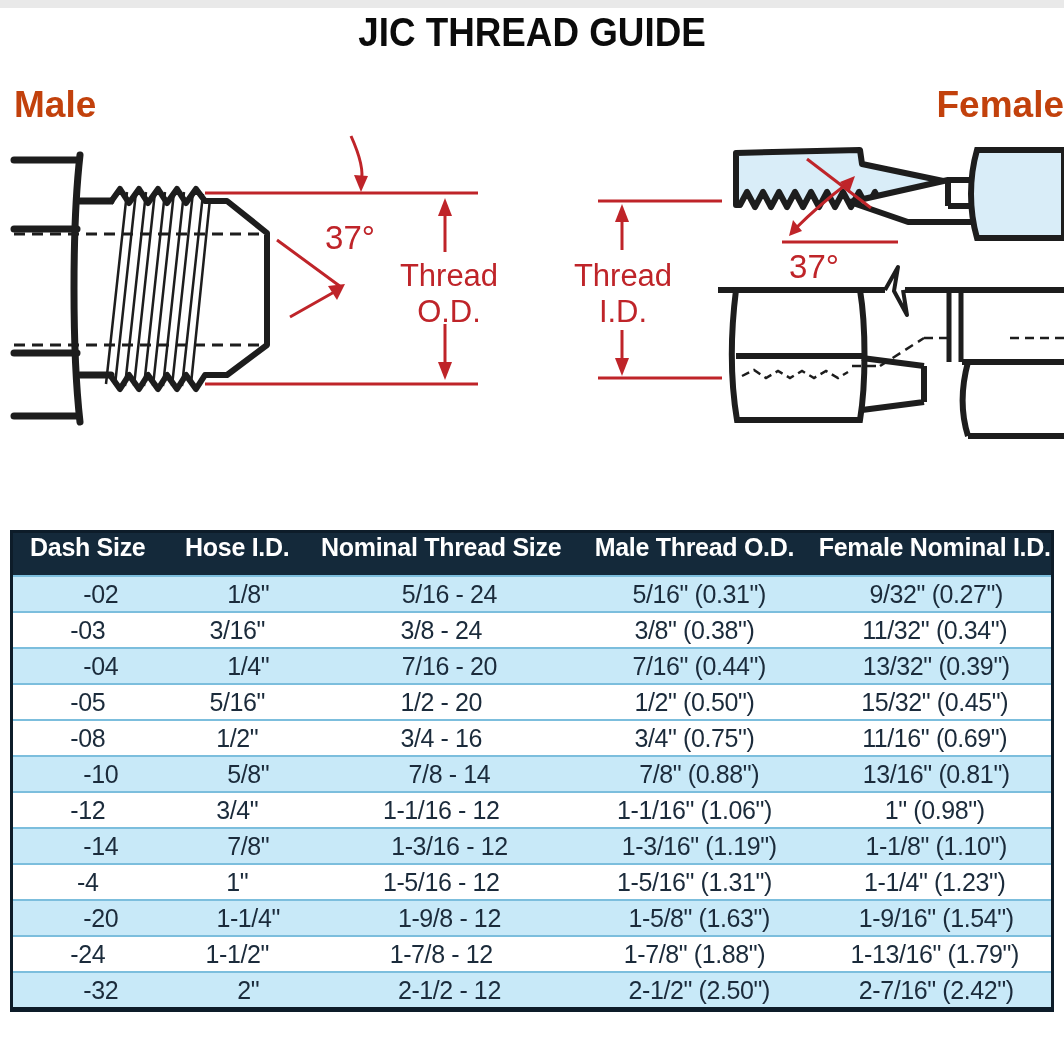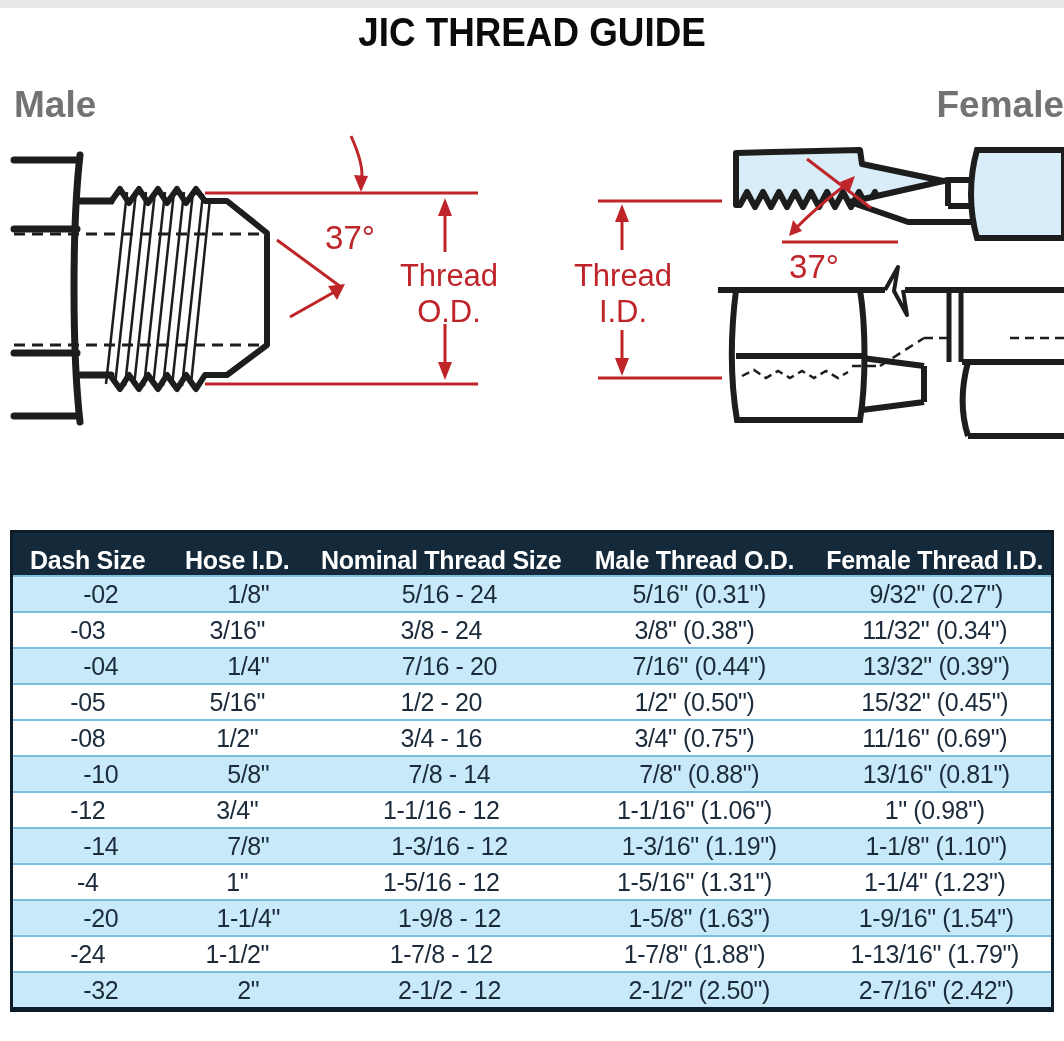--- a/index.html
+++ b/index.html
@@ -14,35 +14,35 @@
     --table-text:#1b2b3b;
     --page-bg:#ffffff;
   }
   html,body{margin:0;padding:0;}
   body{background:#e9e9e9;font-family:"Liberation Sans",sans-serif;}
   .page{position:relative;width:1064px;height:1041px;background:var(--page-bg);overflow:hidden;margin:8px auto;}
 
   .title{position:absolute;top:2px;left:0;right:0;text-align:center;
          font-size:40px;font-weight:bold;color:#0b0b0b;letter-spacing:0px;
          transform:scaleX(.92);transform-origin:center;}
-  .side-label{position:absolute;top:76px;font-size:37px;font-weight:bold;color:#737373;}
+  .side-label{position:absolute;top:76px;font-size:37px;font-weight:bold;color:#c2410c;}
   .side-label.male{left:14px;}
   .side-label.female{right:0;}
 
   svg{position:absolute;display:block;}
   #male-svg{left:0;top:118px;}
   #female-svg{left:530px;top:118px;}
   .blk{stroke:var(--drawing-black);}
   .red{stroke:var(--annotation-red);}
   .redtxt{fill:var(--annotation-red);font-family:"Liberation Sans",sans-serif;}
   .bluefill{fill:var(--section-fill-blue);}
 
   .jic-table{position:absolute;left:10px;top:522px;width:1044px;box-sizing:border-box;
              border:3px solid #0d1c29;border-bottom-width:5px;background:var(--row-bg);}
-  .thead{display:flex;height:42px;align-items:flex-end;background:var(--table-header-bg);
+  .thead{display:flex;height:42px;align-items:flex-start;background:var(--table-header-bg);
          color:var(--table-header-text);font-weight:bold;font-size:25px;letter-spacing:-0.3px;}
   .trow{display:flex;height:36px;align-items:center;font-size:25px;letter-spacing:-0.4px;
         color:var(--table-text);background:var(--row-bg);border-top:2px solid var(--row-separator);
         box-sizing:border-box;}
   .trow.alt{background:var(--row-alt-bg);padding-left:14px;}
   .tcell,.hcell{text-align:center;}
   .c0{width:14.4%;} .c1{width:14.4%;} .c2{width:24.9%;} .c3{width:23.9%;} .c4{width:22.4%;}
 </style>
 </head>
 <body>
@@ -136,21 +136,21 @@
     <text class="redtxt" x="93" y="160" font-size="31" text-anchor="middle">Thread</text>
     <text class="redtxt" x="93" y="196" font-size="31" text-anchor="middle">I.D.</text>
   </svg>
 
   <div class="jic-table">
     <div class="thead">
       <div class="hcell c0">Dash Size</div>
       <div class="hcell c1">Hose I.D.</div>
       <div class="hcell c2">Nominal Thread Size</div>
       <div class="hcell c3">Male Thread O.D.</div>
-      <div class="hcell c4">Female Thread I.D.</div>
+      <div class="hcell c4">Female Nominal I.D.</div>
     </div>
     <div>
         <div class="trow alt">
           <div class="tcell c0">-02</div>
           <div class="tcell c1">1/8"</div>
           <div class="tcell c2">5/16 - 24</div>
           <div class="tcell c3">5/16" (0.31")</div>
           <div class="tcell c4">9/32" (0.27")</div>
         </div>
         <div class="trow">

